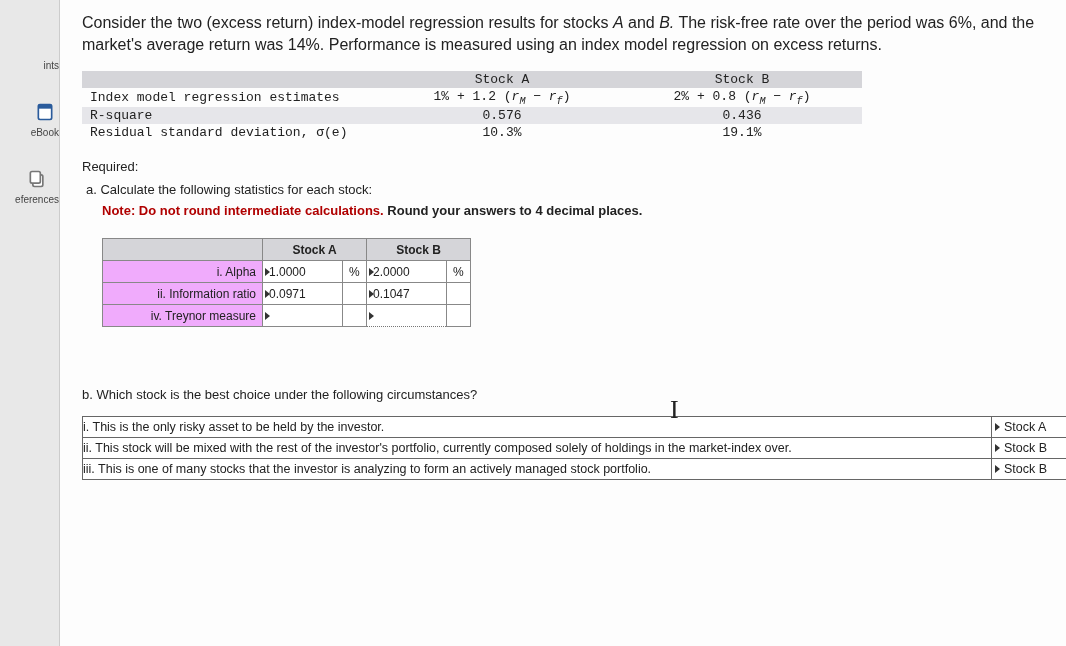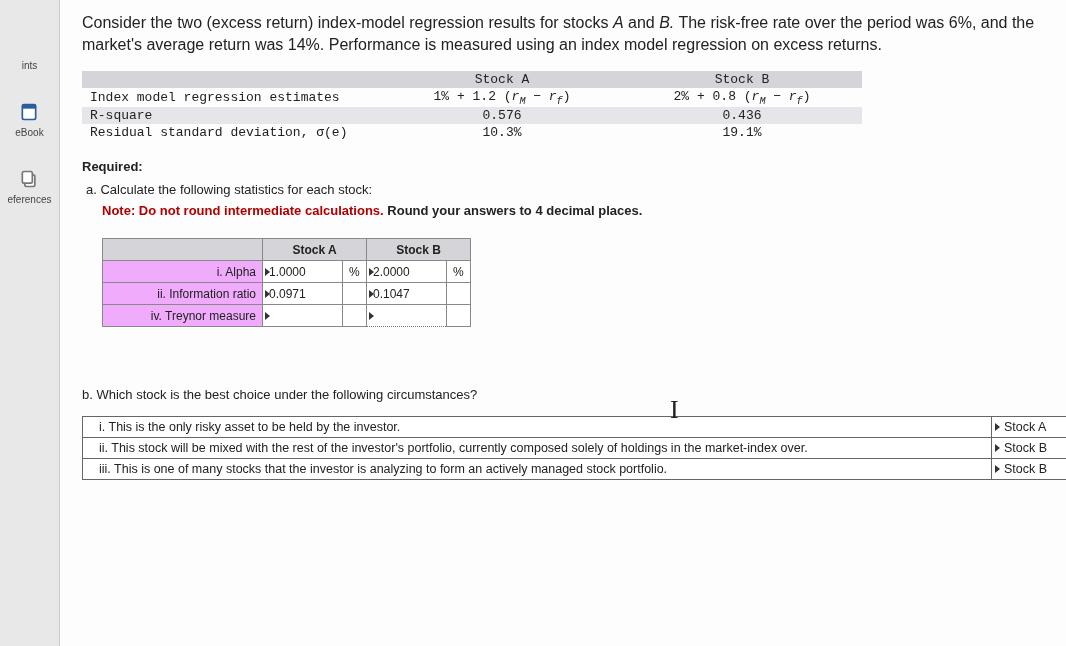--- a/index.html
+++ b/index.html
@@ -11,21 +11,21 @@
       display: flex;
       width: 1066px;
       height: 646px;
       overflow: hidden;
     }
     .sidebar {
       width: 60px;
       background: #e8e8e8;
       display: flex;
       flex-direction: column;
-      align-items: center;
+      align-items: flex-end;
       padding-top: 60px;
       gap: 30px;
       border-right: 1px solid #ccc;
     }
     .sidebar-item {
       display: flex;
       flex-direction: column;
       align-items: center;
       gap: 4px;
       font-size: 10px;
@@ -49,21 +49,21 @@
     .data-table td {
       padding: 1px 8px;
       font-family: 'Courier New', monospace;
       font-size: 13px;
     }
     .dt-head { background: #d5d5d9; }
     .dt-alt { background: #e6e6ea; }
     .dt-center { text-align: center; }
     .formula { font-family: Georgia, serif; font-size: 15px; white-space: nowrap; }
     .sub { font-size: 10px; vertical-align: sub; font-style: italic; }
-    .required { font-weight: bold; margin-bottom: 8px; }
+    .required { font-weight: normal; margin-bottom: 8px; }
     .part-a { margin-left: 4px; margin-bottom: 6px; }
     .note { margin-left: 20px; margin-bottom: 20px; }
     .note .red { color: #b00000; font-weight: bold; text-align: center; }
     .answer-table {
       border-collapse: collapse;
       margin-left: 20px;
       margin-bottom: 60px;
     }
     .answer-table th, .answer-table td {
       border: 1px solid #888;
@@ -78,21 +78,21 @@
     .corner-blank { background: #d5d5d9; border: 1px solid #888; }
     .tri { display:inline-block; width:0; height:0; border-left:5px solid #333; border-top:4px solid transparent; border-bottom:4px solid transparent; position:absolute; left:2px; top:7px;}
     .dotted-b { border-bottom: 1px dotted #777 !important; }
     .part-b { margin-bottom: 14px; }
     .choice-table {
       border-collapse: collapse;
       width: 1000px;
     }
     .choice-table td {
       border: 1px solid #666;
-      padding: 3px 16px;
+      padding: 3px 0;
       font-size: 12.5px;
       height: 20px;
       background: #fff;
     }
     .choice-table .ans-cell { width: 90px; position: relative; padding-left: 12px; }
     .choice-table .tri2 {
       display:inline-block; width:0; height:0;
       border-left:5px solid #333;
       border-top:4px solid transparent;
       border-bottom:4px solid transparent;

